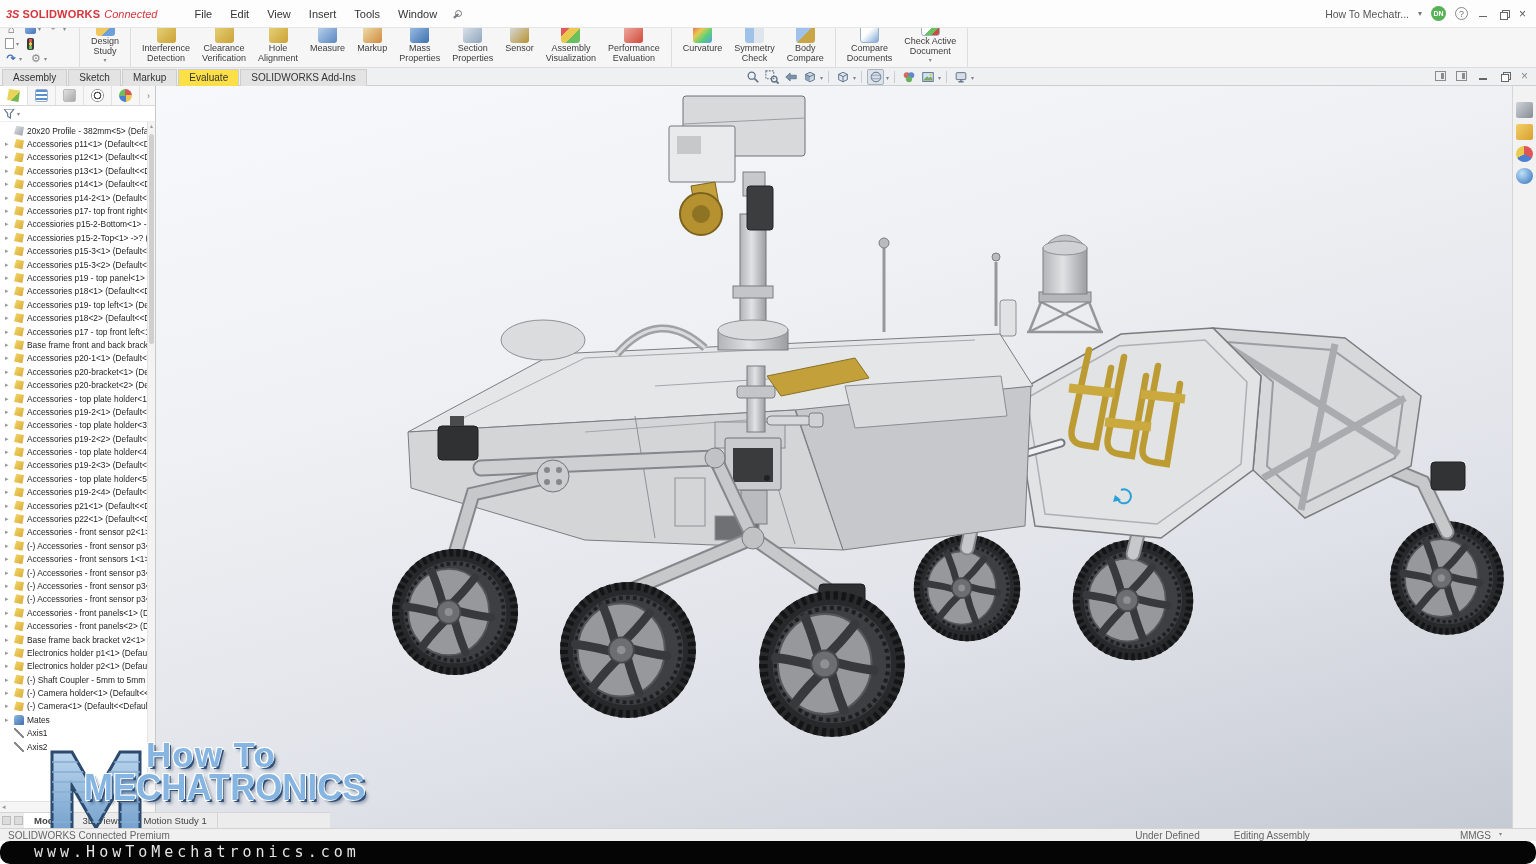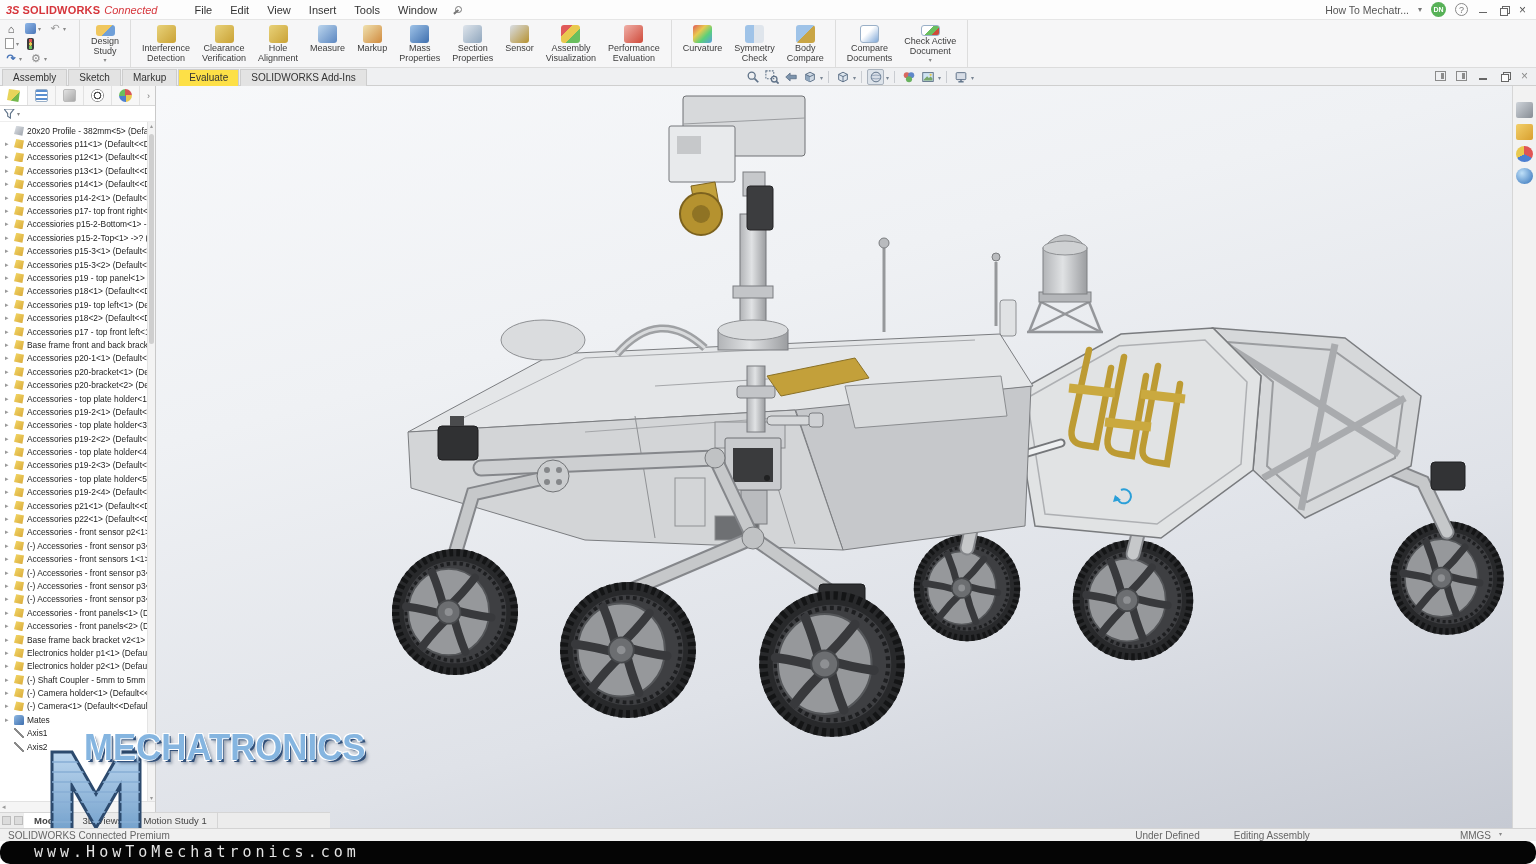--- a/index.html
+++ b/index.html
@@ -1,19 +1,19 @@
 <!DOCTYPE html>
 <html><head>
 <meta charset="utf-8">
 <style>
   * { box-sizing: border-box; margin: 0; padding: 0; }
   html,body { width:1536px; height:864px; overflow:hidden; font-family:"Liberation Sans",sans-serif; background:#fff; position:relative; }
 
   
-  .titlebar { position:absolute; top:0; left:0; width:1536px; height:20px; background:#fdfdfd; border-bottom:1px solid #e6e6e6; display:flex; align-items:center; font-size:11px; color:#333; z-index:30; }
+  .titlebar { position:absolute; top:0; left:0; width:1536px; height:28px; background:#fdfdfd; border-bottom:1px solid #e6e6e6; display:flex; align-items:center; font-size:11px; color:#333; z-index:30; }
   .brand { display:flex; align-items:center; margin-left:6px; color:#d6353b; white-space:nowrap; }
   .brand .mark { font-weight:bold; font-style:italic; margin-right:3px; }
   .brand .bw { font-weight:bold; letter-spacing:.2px; }
   .brand .suffix { margin-left:4px; font-style:italic; }
   .menubar { display:flex; margin-left:28px; }
   .menu-item { padding:2px 9px; cursor:default; }
   .pin { width:10px; height:10px; margin-left:6px; position:relative; }
   .pin::before { content:""; position:absolute; left:3px; top:1px; width:5px; height:5px; border:1.5px solid #777; border-radius:50%; }
   .pin::after { content:""; position:absolute; left:1px; top:6px; width:6px; height:1.5px; background:#777; transform:rotate(-40deg); }
   .doc-title { position:absolute; left:0; right:0; text-align:center; font-size:11px; color:#444; pointer-events:none; }
@@ -847,15 +847,16 @@
         <line x1="0" y1="34" x2="100" y2="34"></line>
         <line x1="0" y1="44" x2="100" y2="44"></line>
       <line x1="0" y1="54" x2="100" y2="54"></line>
         <line x1="0" y1="64" x2="100" y2="64"></line>
         <line x1="0" y1="74" x2="100" y2="74"></line>
       <line x1="0" y1="84" x2="100" y2="84"></line>
         <line x1="0" y1="94" x2="100" y2="94"></line>
     </g>
   </svg>
   <div class="wm-text">
+    <div class="wm-l1">How To</div>
     <div class="wm-l2">MECHATRONICS</div>
   </div>
 </div>
 
 </body></html>

